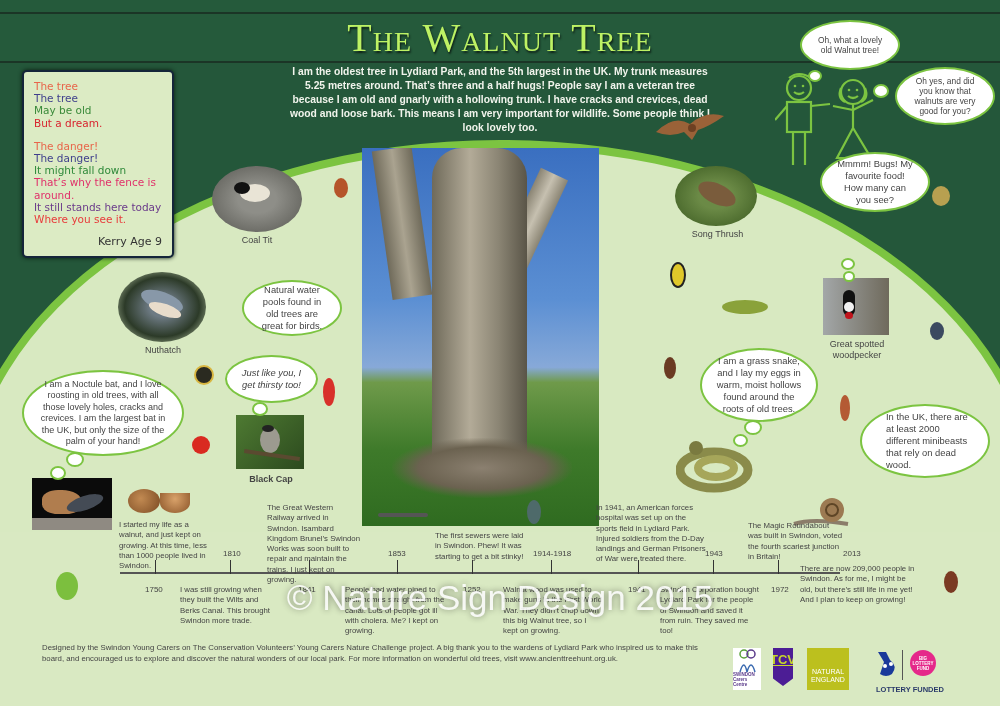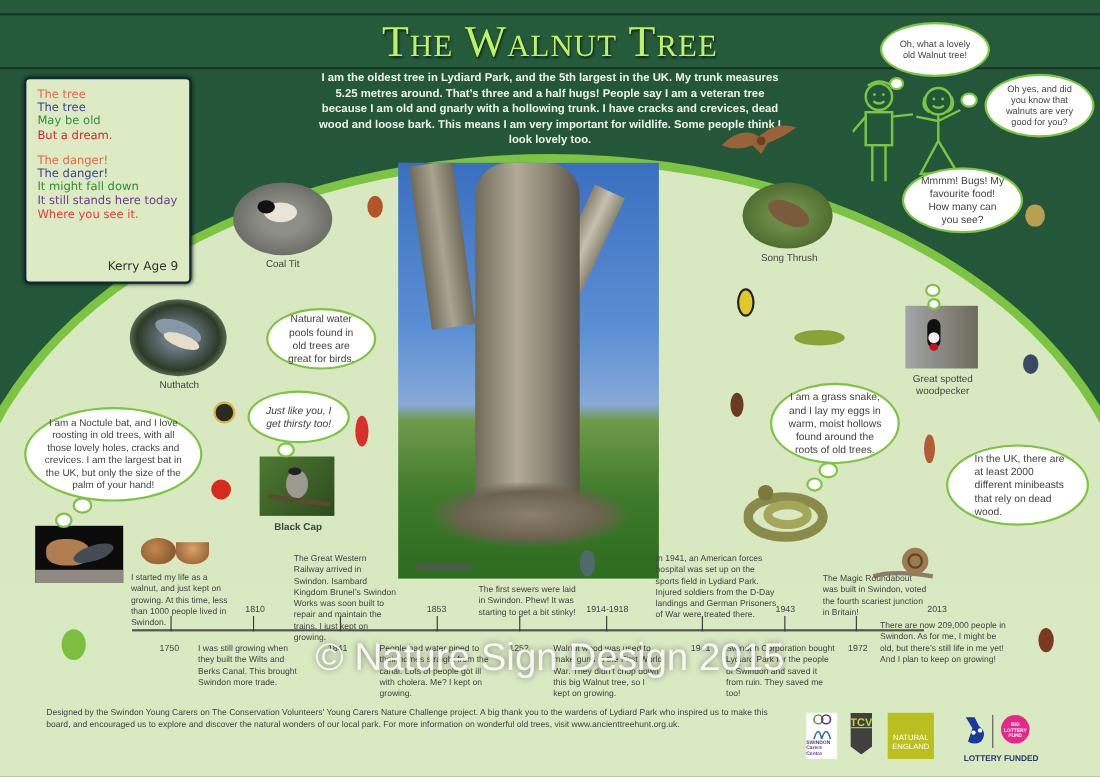--- a/index.html
+++ b/index.html
@@ -49,20 +49,21 @@
 
 <div class="abs poem">
   <p style="color:#e8654a">The tree</p>
   <p style="color:#3f3f8c">The tree</p>
   <p style="color:#3a8a3a">May be old</p>
   <p style="color:#d8232e">But a dream.</p>
   <div class="gap"></div>
   <p style="color:#e8654a">The danger!</p>
   <p style="color:#3f3f8c">The danger!</p>
   <p style="color:#2f8a3a">It might fall down</p>
+  <p style="color:#e0306a">That’s why the fence is around.</p>
   <p style="color:#6a3a8a">It still stands here today</p>
   <p style="color:#e83a3a">Where you see it.</p>
   <div class="author">Kerry Age 9</div>
 </div>
 
 <svg class="abs" style="left:775px;top:70px" width="130" height="95">
   <circle class="stick" cx="24" cy="18" r="12"></circle>
   <path class="stick" d="M14 8 q10 -8 22 0"></path>
   <circle cx="20" cy="16" r="1.3" fill="#7cc441"></circle>
     <circle cx="28" cy="16" r="1.3" fill="#7cc441"></circle>
@@ -220,21 +221,21 @@
 </div>
 
 <div class="abs logo" style="left:733px;top:648px;width:28px;height:42px;background:#fff;color:#5a3a8a;font-size:4.5px;flex-direction:column;justify-content:flex-end;padding-bottom:3px;box-sizing:border-box;">
   <svg width="20" height="24">
       <circle cx="7" cy="6" r="4" fill="none" stroke="#5aa03a" stroke-width="1.5"></circle>
       <circle cx="14" cy="6" r="4" fill="none" stroke="#5a3a8a" stroke-width="1.5"></circle>
       <path d="M3 24 Q7 10 10 24 M10 24 Q14 10 18 24" stroke="#3a6ab0" fill="none" stroke-width="1.5"></path>
     </svg>
   <span>SWINDON Carers Centre</span>
 </div>
-<div class="abs logo" style="left:773px;top:648px;width:20px;height:38px;background:#404040;color:#c6d62a;font-size:10px;clip-path:polygon(0 0,100% 0,100% 80%,50% 100%,0 80%);align-items:flex-start;padding-top:4px;box-sizing:border-box;text-decoration:underline;">TCV</div>
+<div class="abs logo" style="left:773px;top:648px;width:20px;height:38px;background:#4c1d95;color:#c6d62a;font-size:13px;clip-path:polygon(0 0,100% 0,100% 80%,50% 100%,0 80%);align-items:flex-start;padding-top:4px;box-sizing:border-box;text-decoration:underline;">TCV</div>
 <div class="abs logo" style="left:807px;top:648px;width:42px;height:42px;background:#bcc01e;color:#fff;font-size:7px;text-align:center;line-height:8px;align-items:flex-end;padding-bottom:6px;box-sizing:border-box;font-weight:normal;">NATURAL ENGLAND</div>
 <svg class="abs" style="left:872px;top:648px" width="26" height="30">
   <path d="M6 4 L12 14 L8 26 Q14 30 20 26 Q26 18 18 12 L14 4Z" fill="#1a3a9a"></path>
   <circle cx="19" cy="16" r="2" fill="#fff"></circle>
     <circle cx="13" cy="18" r="2" fill="#fff"></circle>
 </svg>
 <div class="abs" style="left:902px;top:650px;width:1px;height:30px;background:#555;"></div>
 <div class="abs logo" style="left:910px;top:650px;width:26px;height:26px;border-radius:50%;background:#e5288a;color:#fff;font-size:4.5px;text-align:center;line-height:5px;">BIG LOTTERY FUND</div>
 <div class="abs" style="left:870px;top:685px;width:80px;color:#2a3a6a;font-size:7.5px;font-weight:bold;text-align:center;">LOTTERY FUNDED</div>
 

